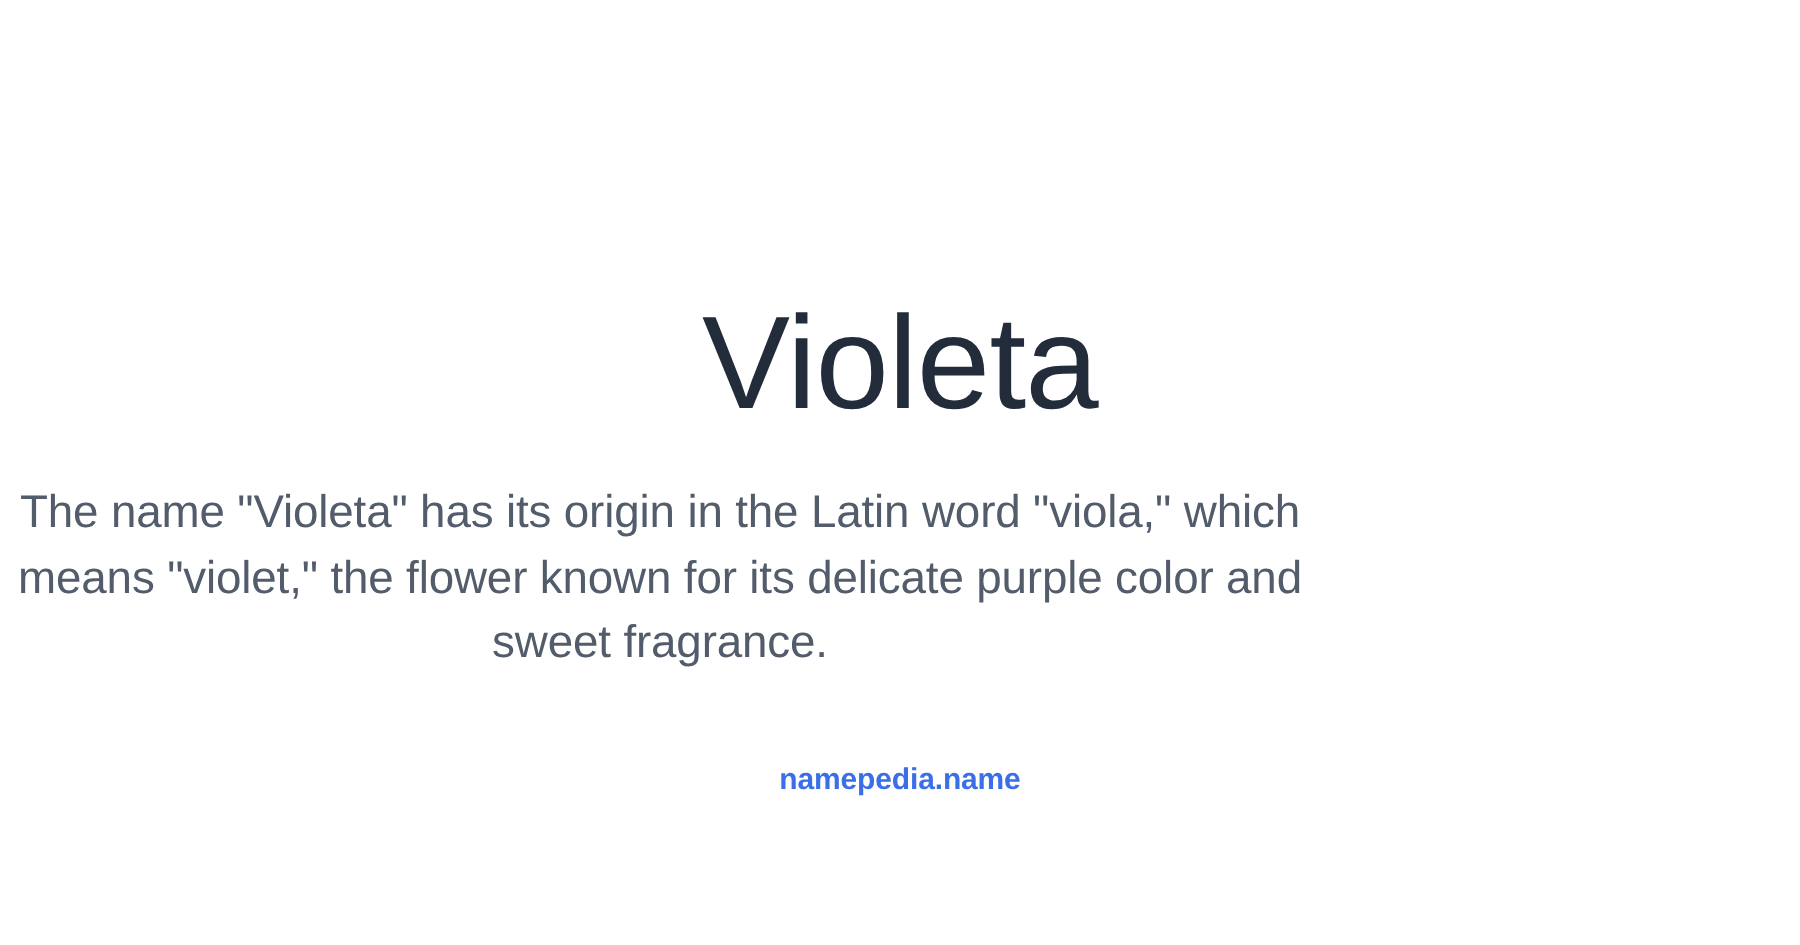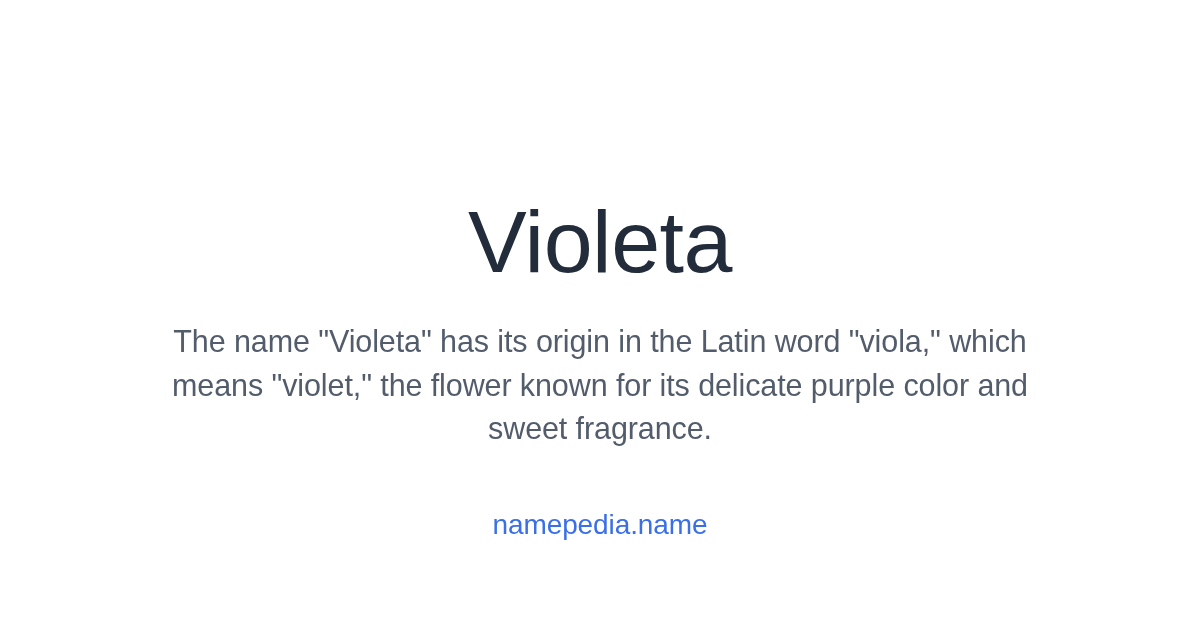--- a/index.html
+++ b/index.html
@@ -25,21 +25,20 @@
     flex-direction: column;
     align-items: center;
     justify-content: flex-start;
     position: relative;
   }
 
   .card-inner {
     width: 100%;
     display: flex;
     flex-direction: column;
-    align-items: center;
     text-align: center;
   }
 
   .name-title {
     margin: 0;
     padding: 0;
     font-family: "Liberation Sans", sans-serif;
     font-size: 88px;
     font-weight: 400;
     line-height: 1.0;
@@ -65,22 +64,22 @@
   }
 
   .site-link-wrap {
     width: 100%;
     text-align: center;
     margin-top: 58px;
   }
 
   .site-link {
     font-family: "Liberation Sans", sans-serif;
-    font-size: 28px;
-    font-weight: 400;
+    font-size: 20px;
+    font-weight: 700;
     color: #3a6fe8;
     text-decoration: none;
     letter-spacing: -0.1px;
   }
 </style>
 </head>
 <body>
 
 <div class="og-card">
   <div class="card-inner">

